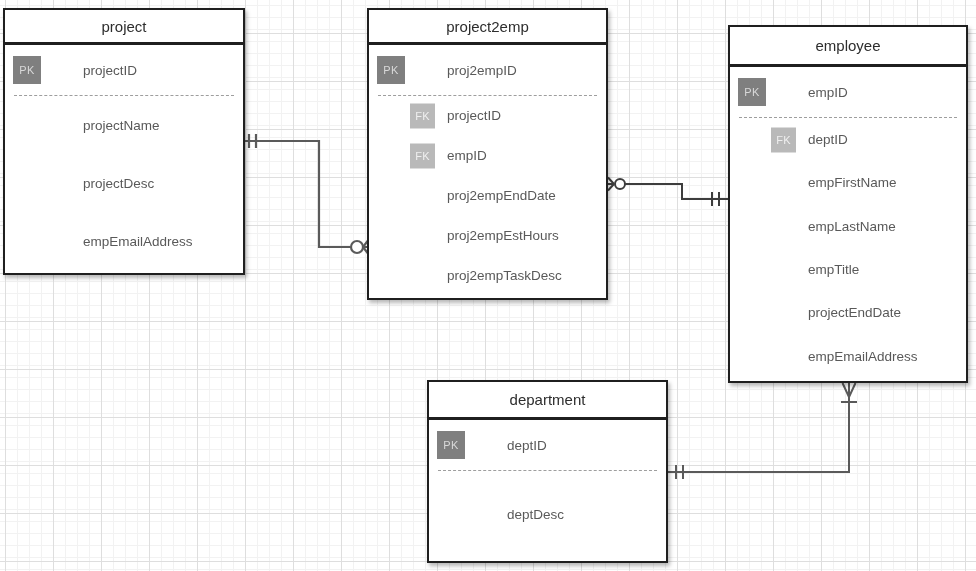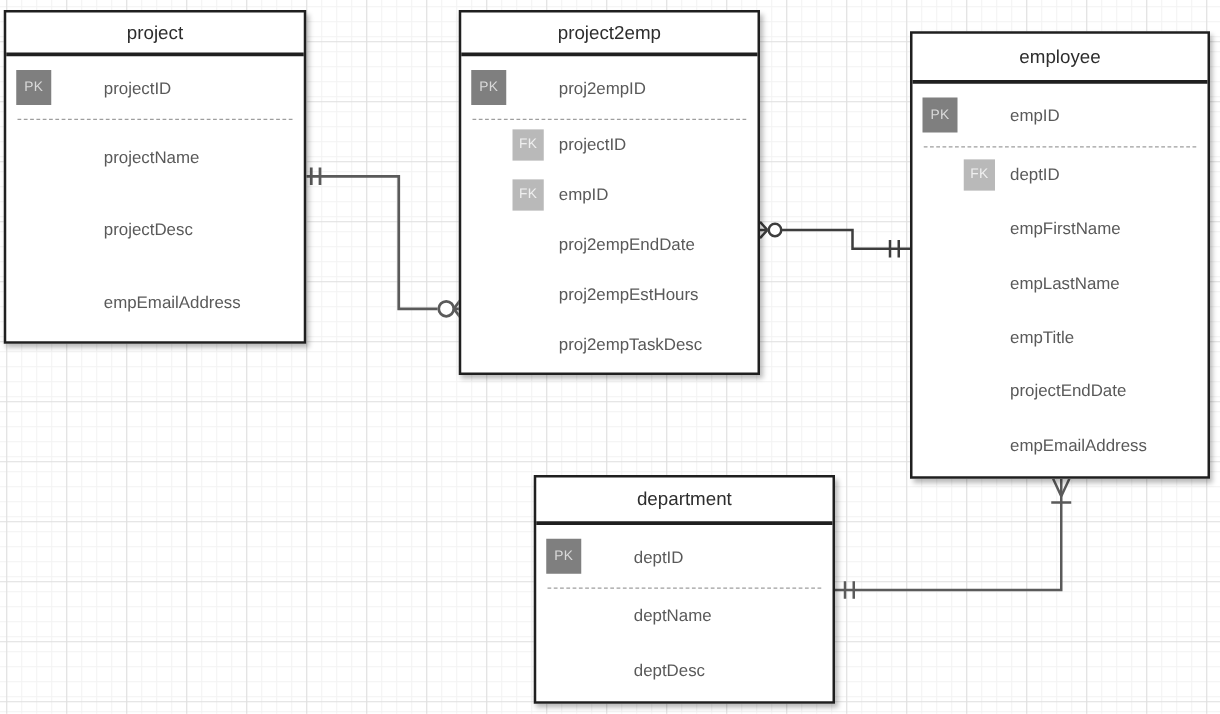--- a/index.html
+++ b/index.html
@@ -148,19 +148,16 @@
 
 <div class="entity" style="left:427px;top:380px;width:241px;height:183px;">
   <div class="entity-header" style="height:38px;">department</div>
   <div class="entity-body">
     <div class="frow pk-row">
       <span class="badge pk">PK</span>
       <span class="fname">deptID</span>
     </div>
     <div class="fsep"></div>
     <div class="frow">
-      <span class="fname">deptName</span>
-    </div>
-    <div class="frow">
       <span class="fname">deptDesc</span>
     </div>
   </div>
 </div>
 
 </body></html>

